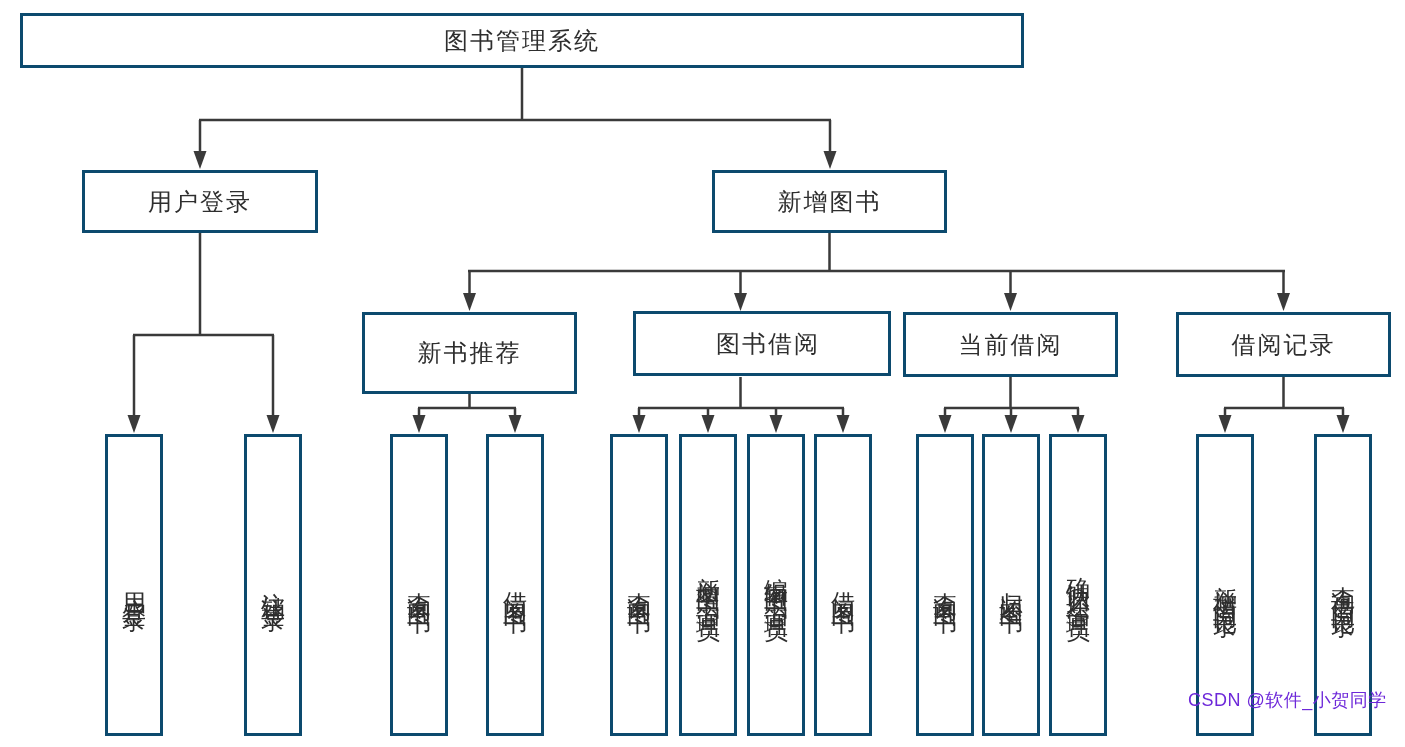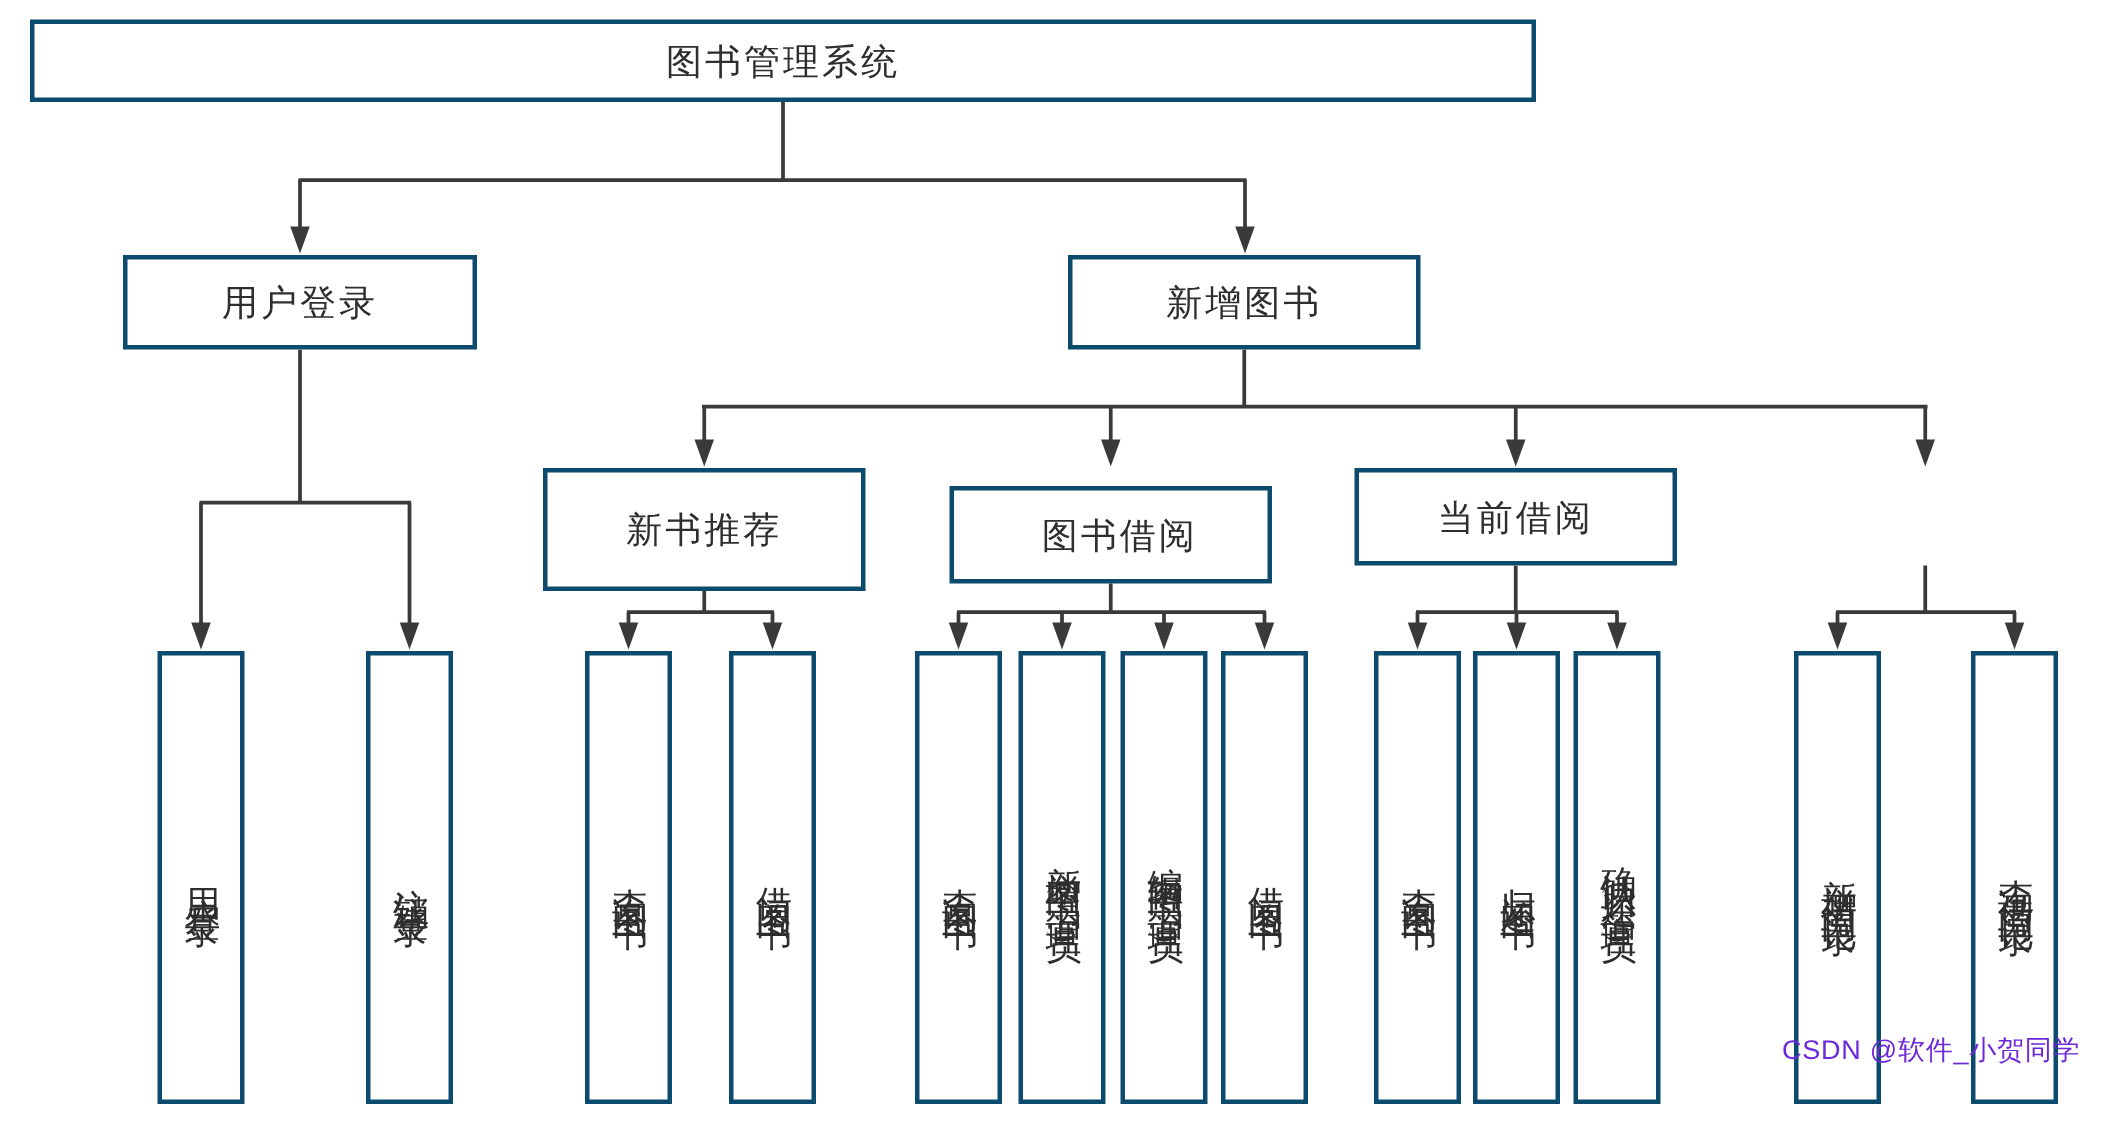--- a/index.html
+++ b/index.html
@@ -41,21 +41,21 @@
     font-size: 24px;
     letter-spacing: 6px;
     line-height: 1;
     white-space: nowrap;
   }
   
   #n-root { left: 20px;  top: 13px;  width: 1004px; height: 55px; }
   #n-user { left: 82px;  top: 170px; width: 236px;  height: 63px; }
   #n-mgmt { left: 712px; top: 170px; width: 235px;  height: 63px; }
   #n-new  { left: 362px; top: 312px; width: 215px;  height: 82px; }
-  #n-bor  { left: 633px; top: 324px; width: 215px;  height: 65px; padding-left: 12px; }
+  #n-bor  { left: 633px; top: 311px; width: 258px;  height: 65px; padding-left: 12px; }
   #n-cur  { left: 903px; top: 312px; width: 215px;  height: 65px; font-family: Liberation Serif, serif; }
   #n-rec  { left: 1176px; top: 312px; width: 215px; height: 65px; }
   #f1  { left: 105px; }
   #f2  { left: 244px; }
   #f3  { left: 390px; }
   #f4  { left: 486px; }
   #f5  { left: 610px; }
   #f6  { left: 679px; }
   #f7  { left: 747px; }
   #f8  { left: 814px; }
@@ -136,20 +136,21 @@
     </svg>
 
   <div class="box" id="n-root">图书管理系统</div>
 
   <div class="box" id="n-user">用户登录</div>
   <div class="box" id="n-mgmt">新增图书</div>
 
   <div class="box" id="n-new">新书推荐</div>
   <div class="box" id="n-bor">图书借阅</div>
   <div class="box" id="n-cur">当前借阅</div>
+  <div class="box" id="n-rec">借阅记录</div>
 
   <div class="box leaf" id="f1">
     <span class="vtext">用户登录</span>
   </div>
   <div class="box leaf" id="f2">
     <span class="vtext">注销登录</span>
   </div>
   <div class="box leaf" id="f3">
     <span class="vtext">查询图书</span>
   </div>

